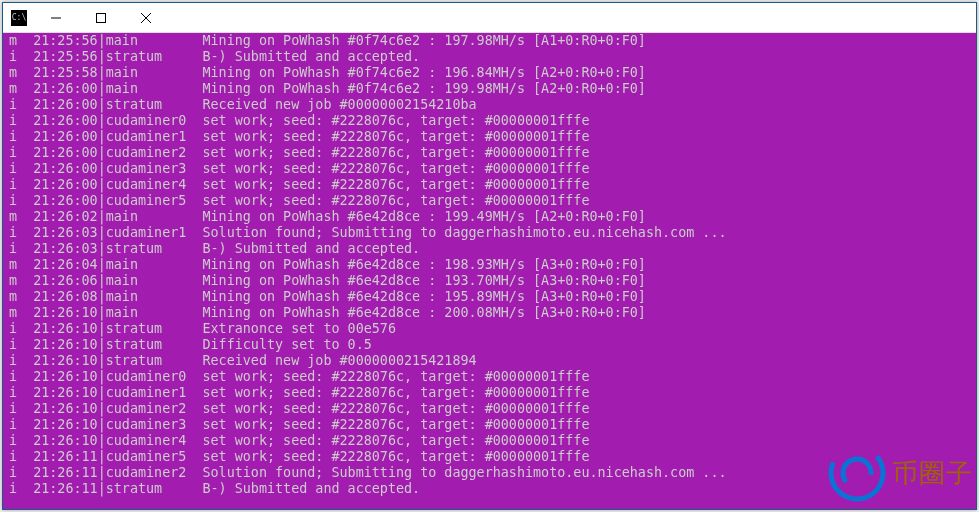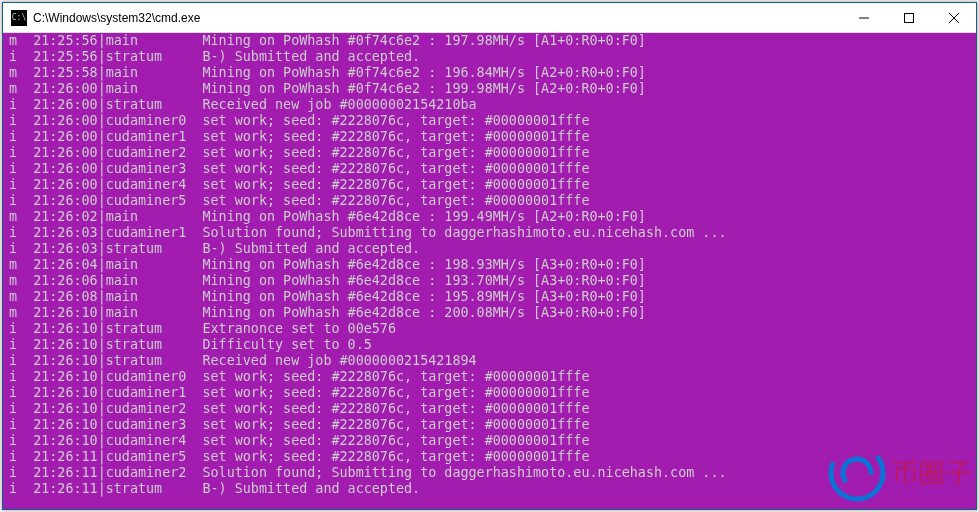--- a/index.html
+++ b/index.html
@@ -97,34 +97,33 @@
       pointer-events: none;
     }
     .watermark-ring {
       width: 58px;
       height: 58px;
       position: relative;
     }
     .watermark-text {
       font-size: 26px;
       font-weight: 500;
-      color: #be185d;
+      color: #a16207;
       font-family: "Microsoft YaHei", sans-serif;
       letter-spacing: 1px;
     }
   </style>
 </head>
 <body>
 
 <div class="window">
   <div class="titlebar">
     <div class="titlebar-icon">
       <span class="titlebar-icon-inner">C:\</span>
     </div>
-    <div class="titlebar-text">C:\Windows\system32\cmd.exe</div>
     <div class="titlebar-controls">
       <button class="titlebar-btn">
         <svg viewBox="0 0 10 10">
             <line x1="0" y1="5" x2="10" y2="5" stroke="currentColor" stroke-width="1"></line>
           </svg>
       </button>
       <button class="titlebar-btn">
         <svg viewBox="0 0 10 10">
             <rect x="0.5" y="0.5" width="9" height="9" fill="none" stroke="currentColor" stroke-width="1"></rect>
           </svg>

